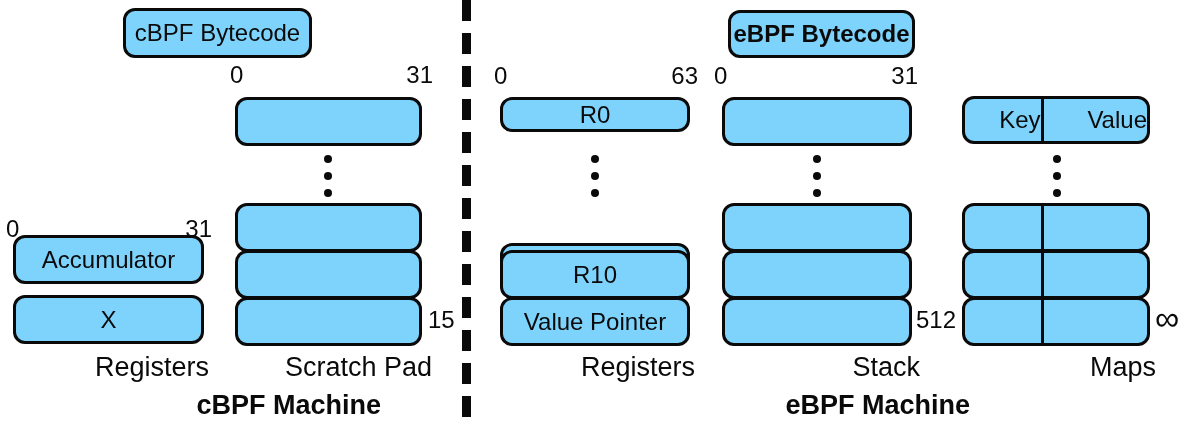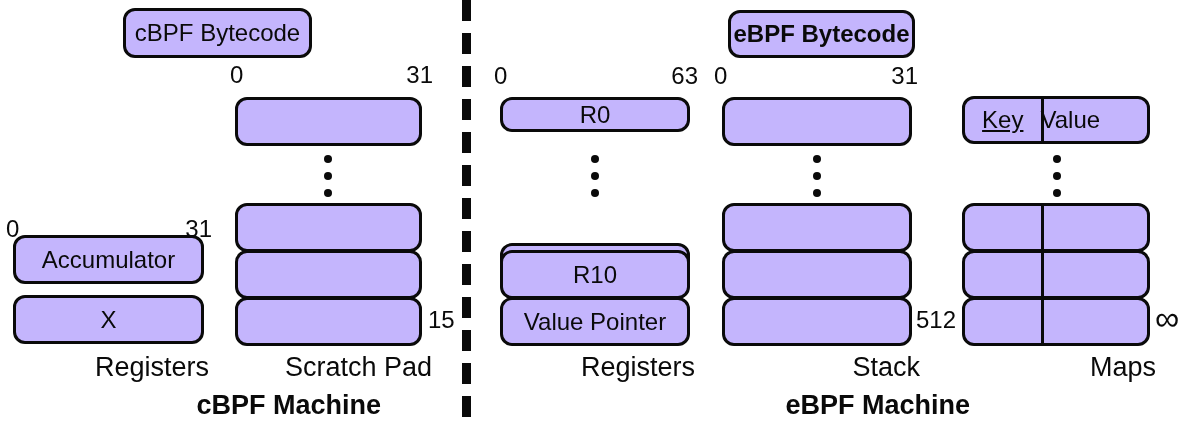--- a/index.html
+++ b/index.html
@@ -8,21 +8,21 @@
     width:1184px;height:427px;
     background:#ffffff;
     font-family:"Liberation Sans", sans-serif;
     color:#0a0a0a;
     overflow:hidden;
   }
   .box{
     position:absolute;
     border:3px solid #0a0a0a;
     border-radius:12px;
-    background:#c4b5fd;
+    background:#7dd3fc;
     display:flex;
     align-items:center;
     justify-content:center;
     font-size:24px;
     box-sizing:border-box;
     white-space:nowrap;
   }
   .bits{
     position:absolute;
     display:flex;
@@ -64,22 +64,22 @@
     background:repeating-linear-gradient(to bottom,#0a0a0a 0px,#0a0a0a 21px,transparent 21px,transparent 33px);
   }
   .mapcell-line{
     position:absolute;
     left:41.5%;
     top:-1px;bottom:-1px;
     width:3px;
     background:#0a0a0a;
   }
   .maphead{justify-content:flex-start;padding:0;}
-  .keycell{width:41.5%;text-align:center;text-decoration:underline;}
-  .valcell{flex:1;text-align:left;}
+  .keycell{width:41.5%;text-align:right;}
+  .valcell{flex:1;text-align:right;}
 </style>
 </head>
 <body>
 
 <div class="stage">
 
   <div class="box" style="left:123px;top:8px;width:189px;height:50px;">
     <span>cBPF Bytecode</span>
   </div>
 

